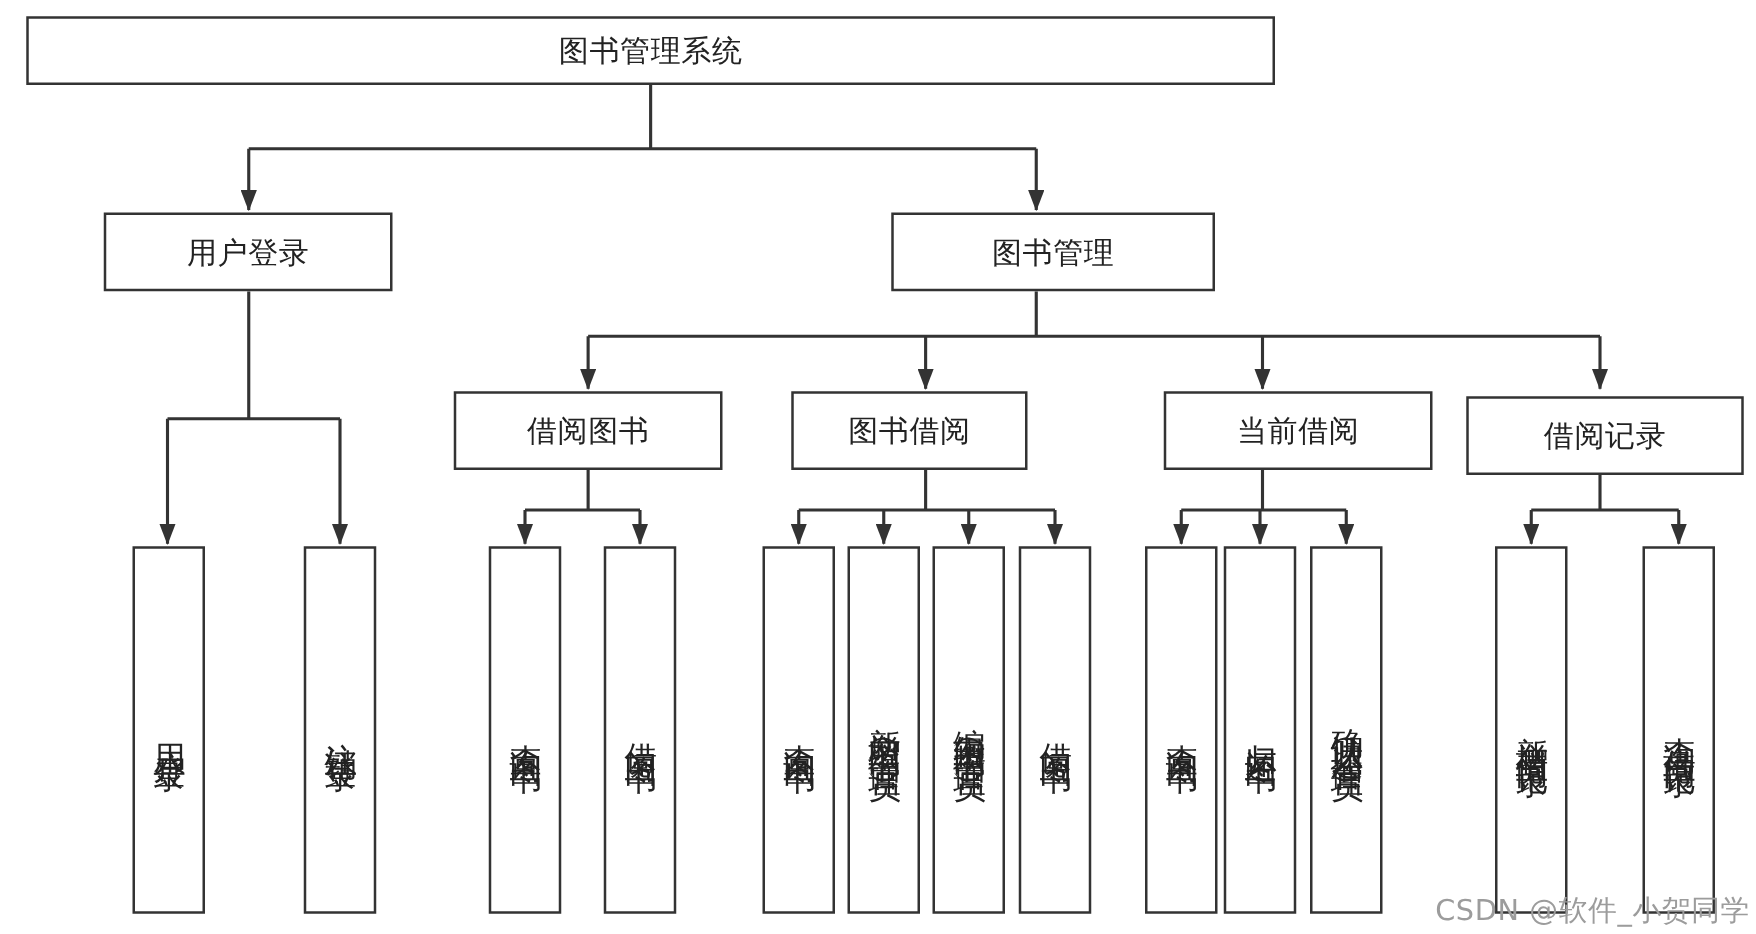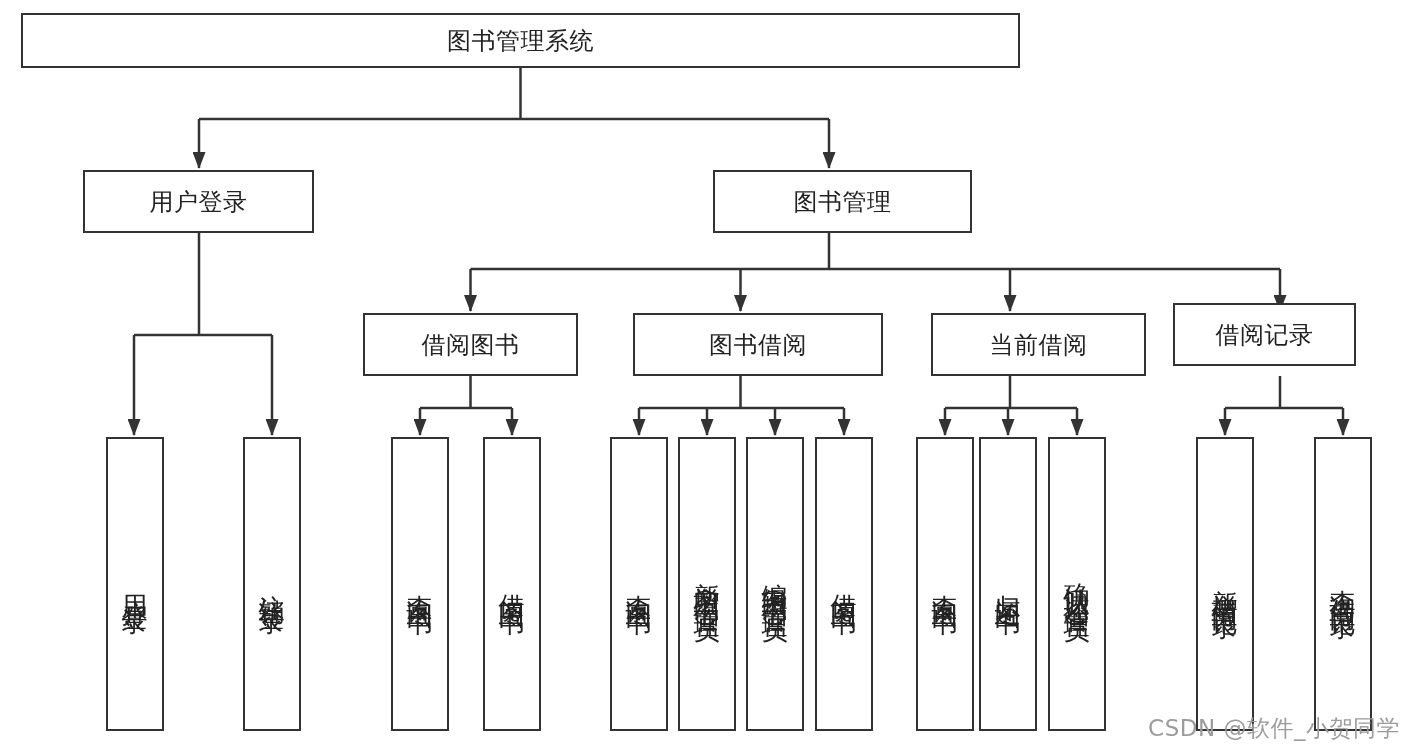--- a/index.html
+++ b/index.html
@@ -122,23 +122,23 @@
       <line x1="1343" y1="408" x2="1343" y2="435" marker-end="url(#arw)"></line>
     </g>
   </svg>
 
   <div class="node h" style="left:21px; top:13px; width:999px; height:55px;">图书管理系统</div>
 
   <div class="node h" style="left:83px; top:170px; width:231px; height:63px;">用户登录</div>
   <div class="node h" style="left:713px; top:170px; width:259px; height:63px;">图书管理</div>
 
   <div class="node h" style="left:363px; top:313px; width:215px; height:63px;">借阅图书</div>
-  <div class="node h" style="left:633px; top:313px; width:250px; height:63px;">图书借阅</div>
+  <div class="node h" style="left:633px; top:313px; width:189px; height:63px;">图书借阅</div>
   <div class="node h" style="left:903px; top:313px; width:215px; height:63px;margin-left:28px;">当前借阅</div>
-  <div class="node h" style="left:1173px; top:303px; width:183px; height:63px;">借阅记录</div>
+  <div class="node h" style="left:1173px; top:317px; width:222px; height:63px;">借阅记录</div>
 
   <div class="node v" style="left:106px; top:437px; width:58px; height:294px;">用户登录</div>
   <div class="node v" style="left:243px; top:437px; width:58px; height:294px;">注销登录</div>
 
   <div class="node v" style="left:391px; top:437px; width:58px; height:294px;">查询图书</div>
   <div class="node v" style="left:483px; top:437px; width:58px; height:294px;">借阅图书</div>
 
   <div class="node v" style="left:610px; top:437px; width:58px; height:294px;">查询图书</div>
   <div class="node v" style="left:678px; top:437px; width:58px; height:294px;">新增图书（管理员）</div>
   <div class="node v" style="left:746px; top:437px; width:58px; height:294px;">编辑图书（管理员）</div>

